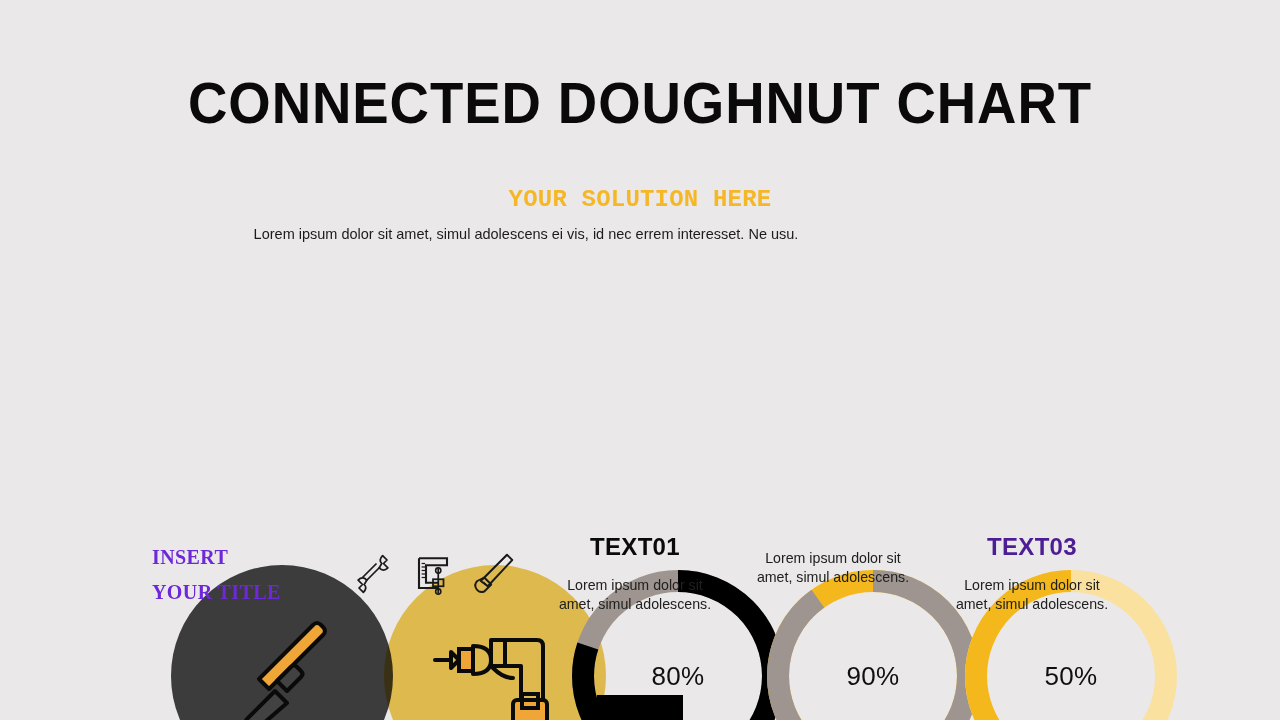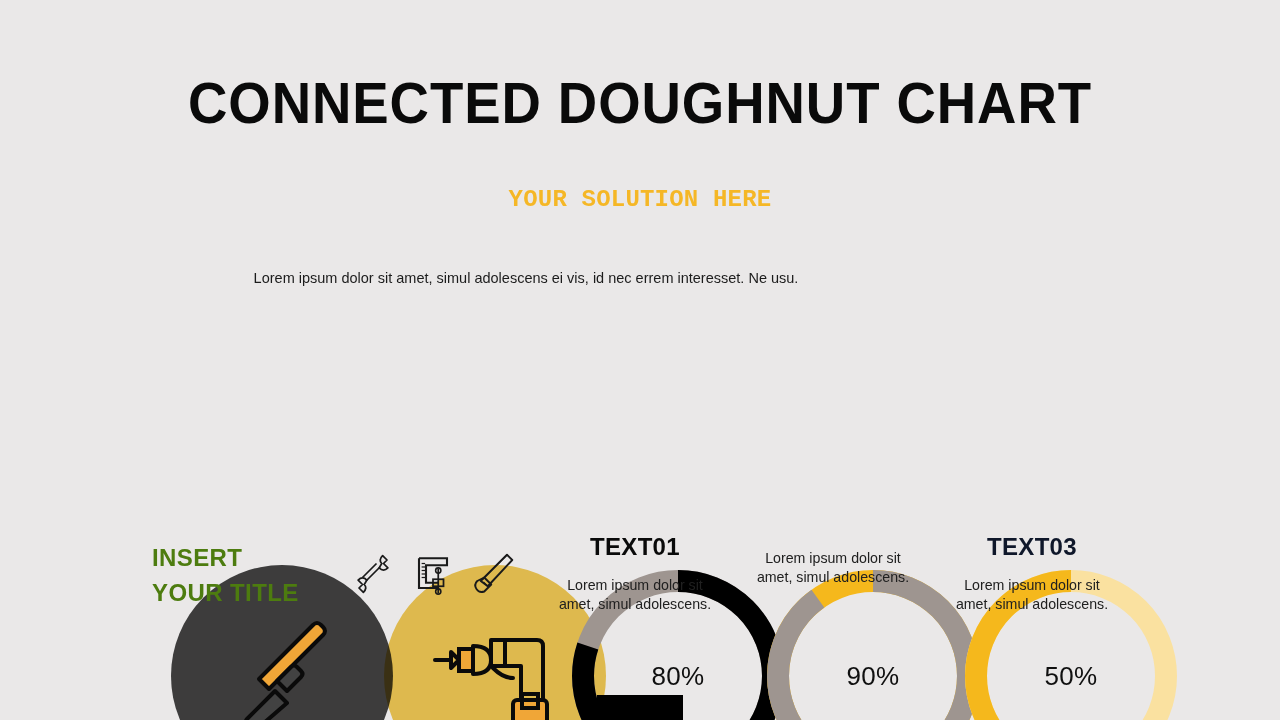--- a/index.html
+++ b/index.html
@@ -57,21 +57,20 @@
     position: absolute;
     left: 0;
     top: 224px;
     width: 1052px;
     text-align: center;
     font-size: 14.5px;
     line-height: 20px;
     color: #1c1c1c;
     font-weight: 400;
     white-space: nowrap;
-    margin-top: 44px;
   }
 
   
   .circle-row {
     position: absolute;
     left: 0;
     top: 280px;
     width: 1280px;
     height: 240px;
     margin-left: 43px;
@@ -151,33 +150,34 @@
     margin: 16px;
   }
 
   .cap-insert {
     left: 152px;
     top: 543px;
     width: 200px;
     text-align: left;
   }
   .cap-insert .caption-title {
-    font-size: 24px;
+    font-size: 20px;
     line-height: 29px;
-    color: #4d7c0f;
+    color: #6d28d9;
     letter-spacing: 0.4px;
+    font-family: Liberation Serif, serif;
   }
 
   .cap-1 { left: 535px; top: 533px; width: 200px; }
   .cap-2 { left: 733px; top: 533px; width: 200px; }
   .cap-3 { left: 932px; top: 533px; width: 200px; }
 
   .cap-1 .caption-title { color: #0a0a0a; }
   .cap-2 .caption-title { color: #9e9590; }
-  .cap-3 .caption-title { color: #0f172a; }
+  .cap-3 .caption-title { color: #4c1d95; }
 
   
   .tool-icons {
     position: absolute;
     left: 352px;
     top: 548px;
     width: 160px;
     height: 56px;
     display: flex;
     align-items: center;

